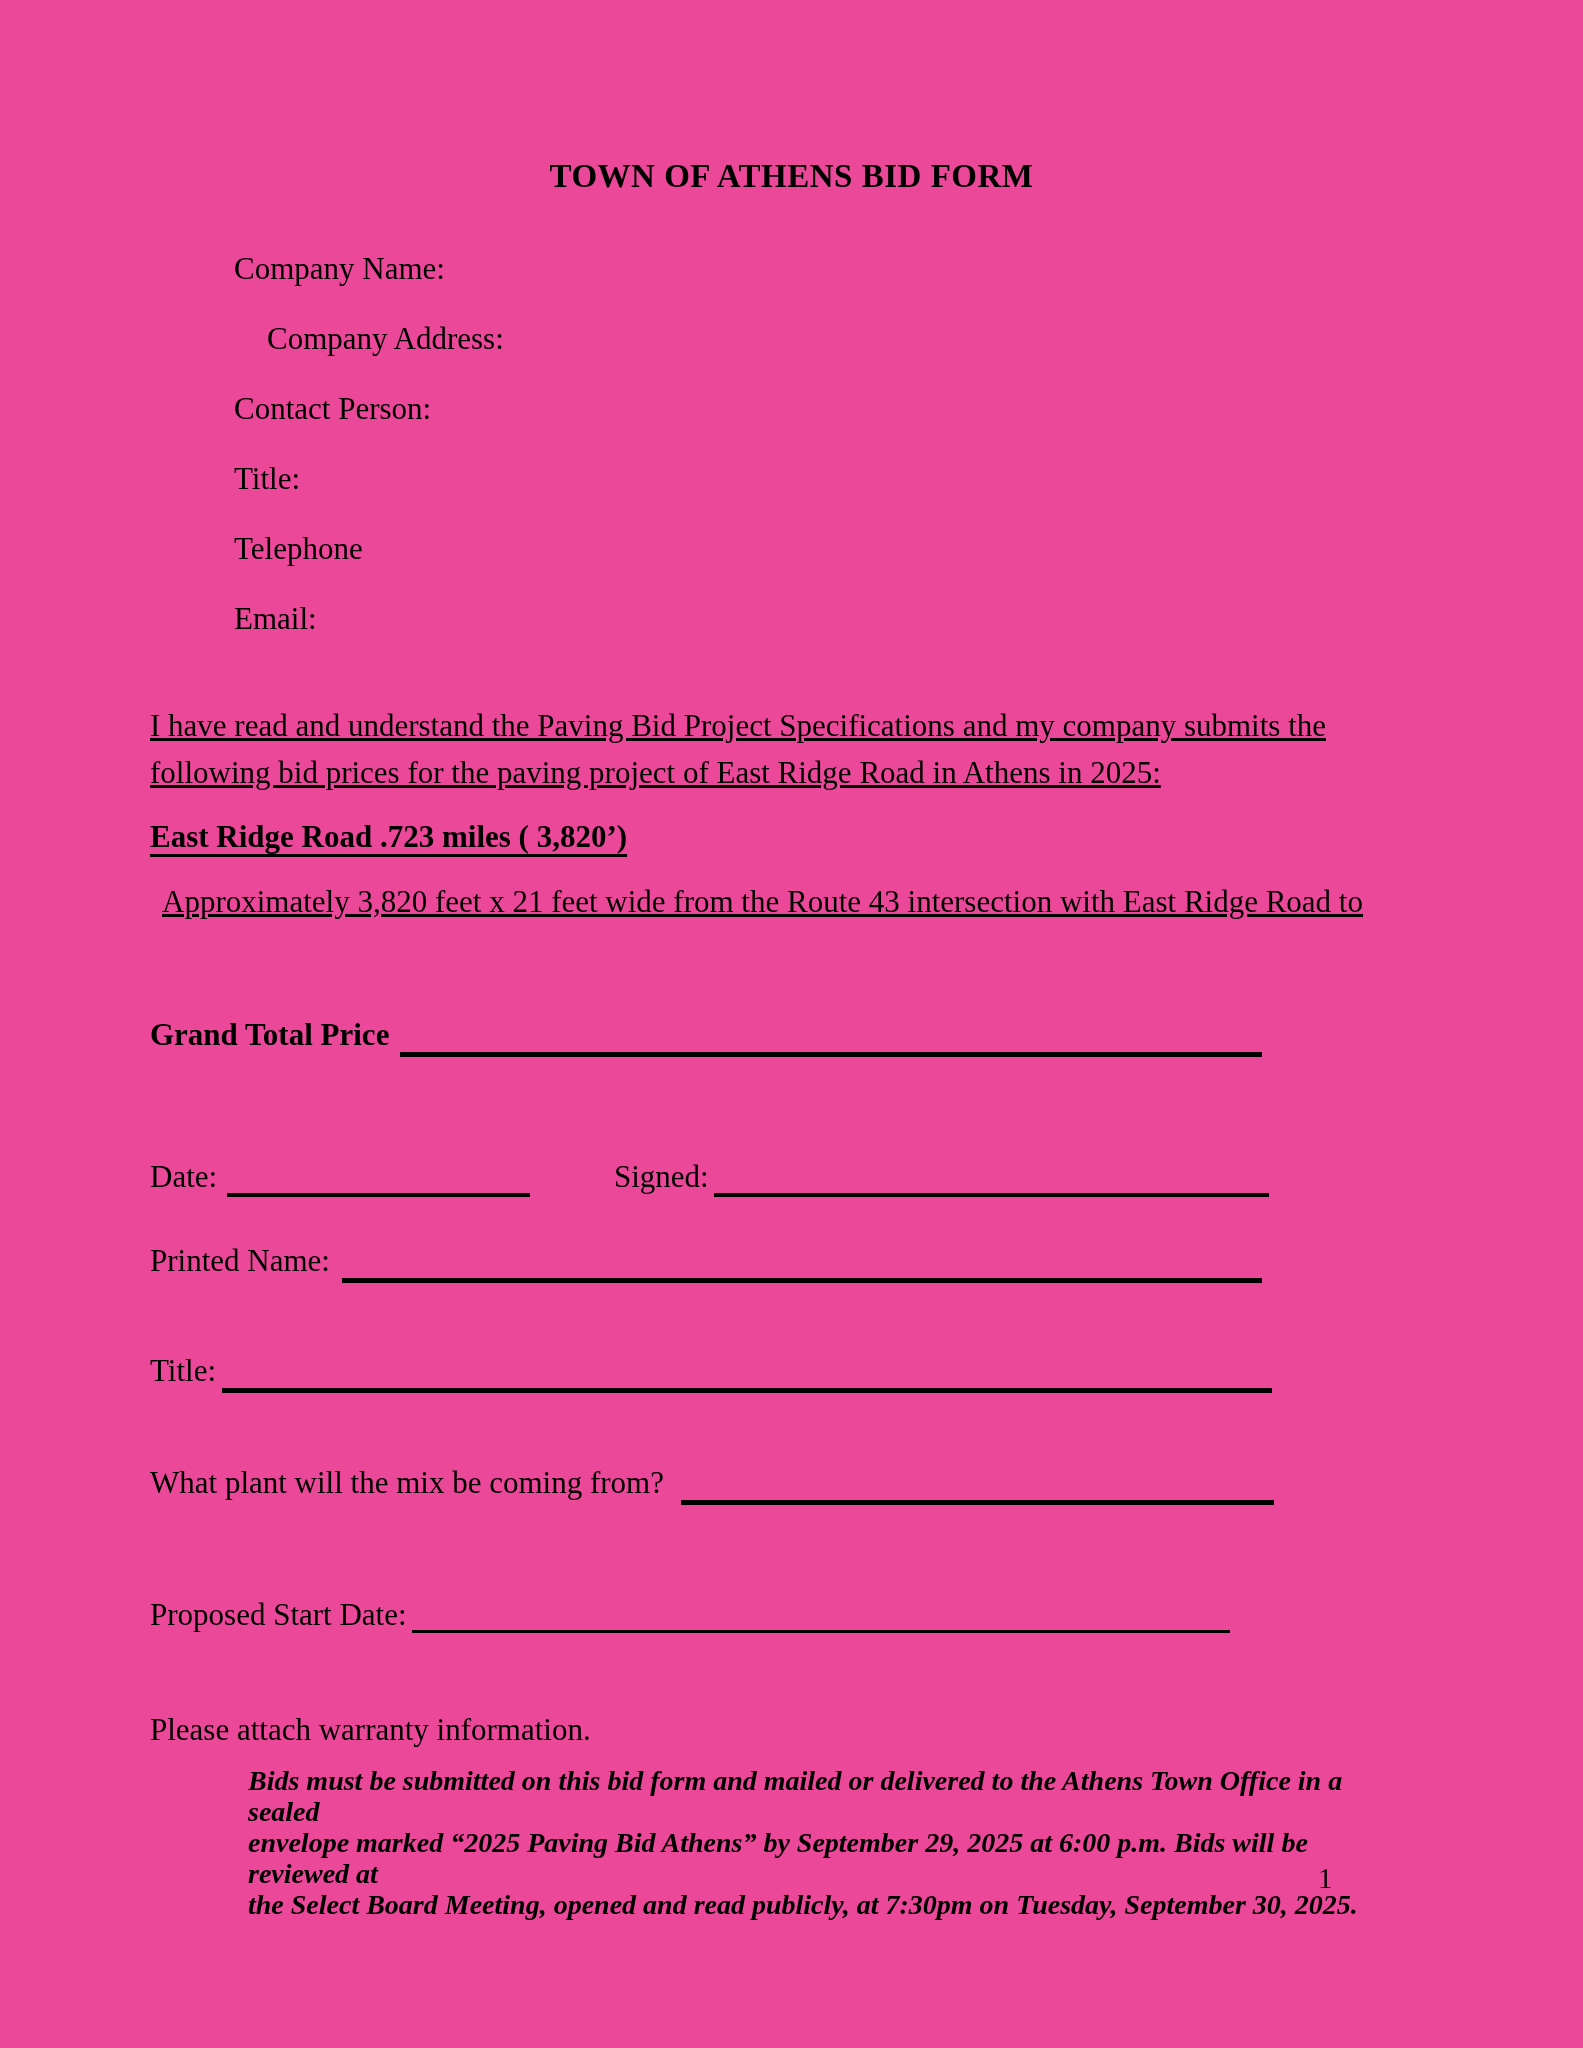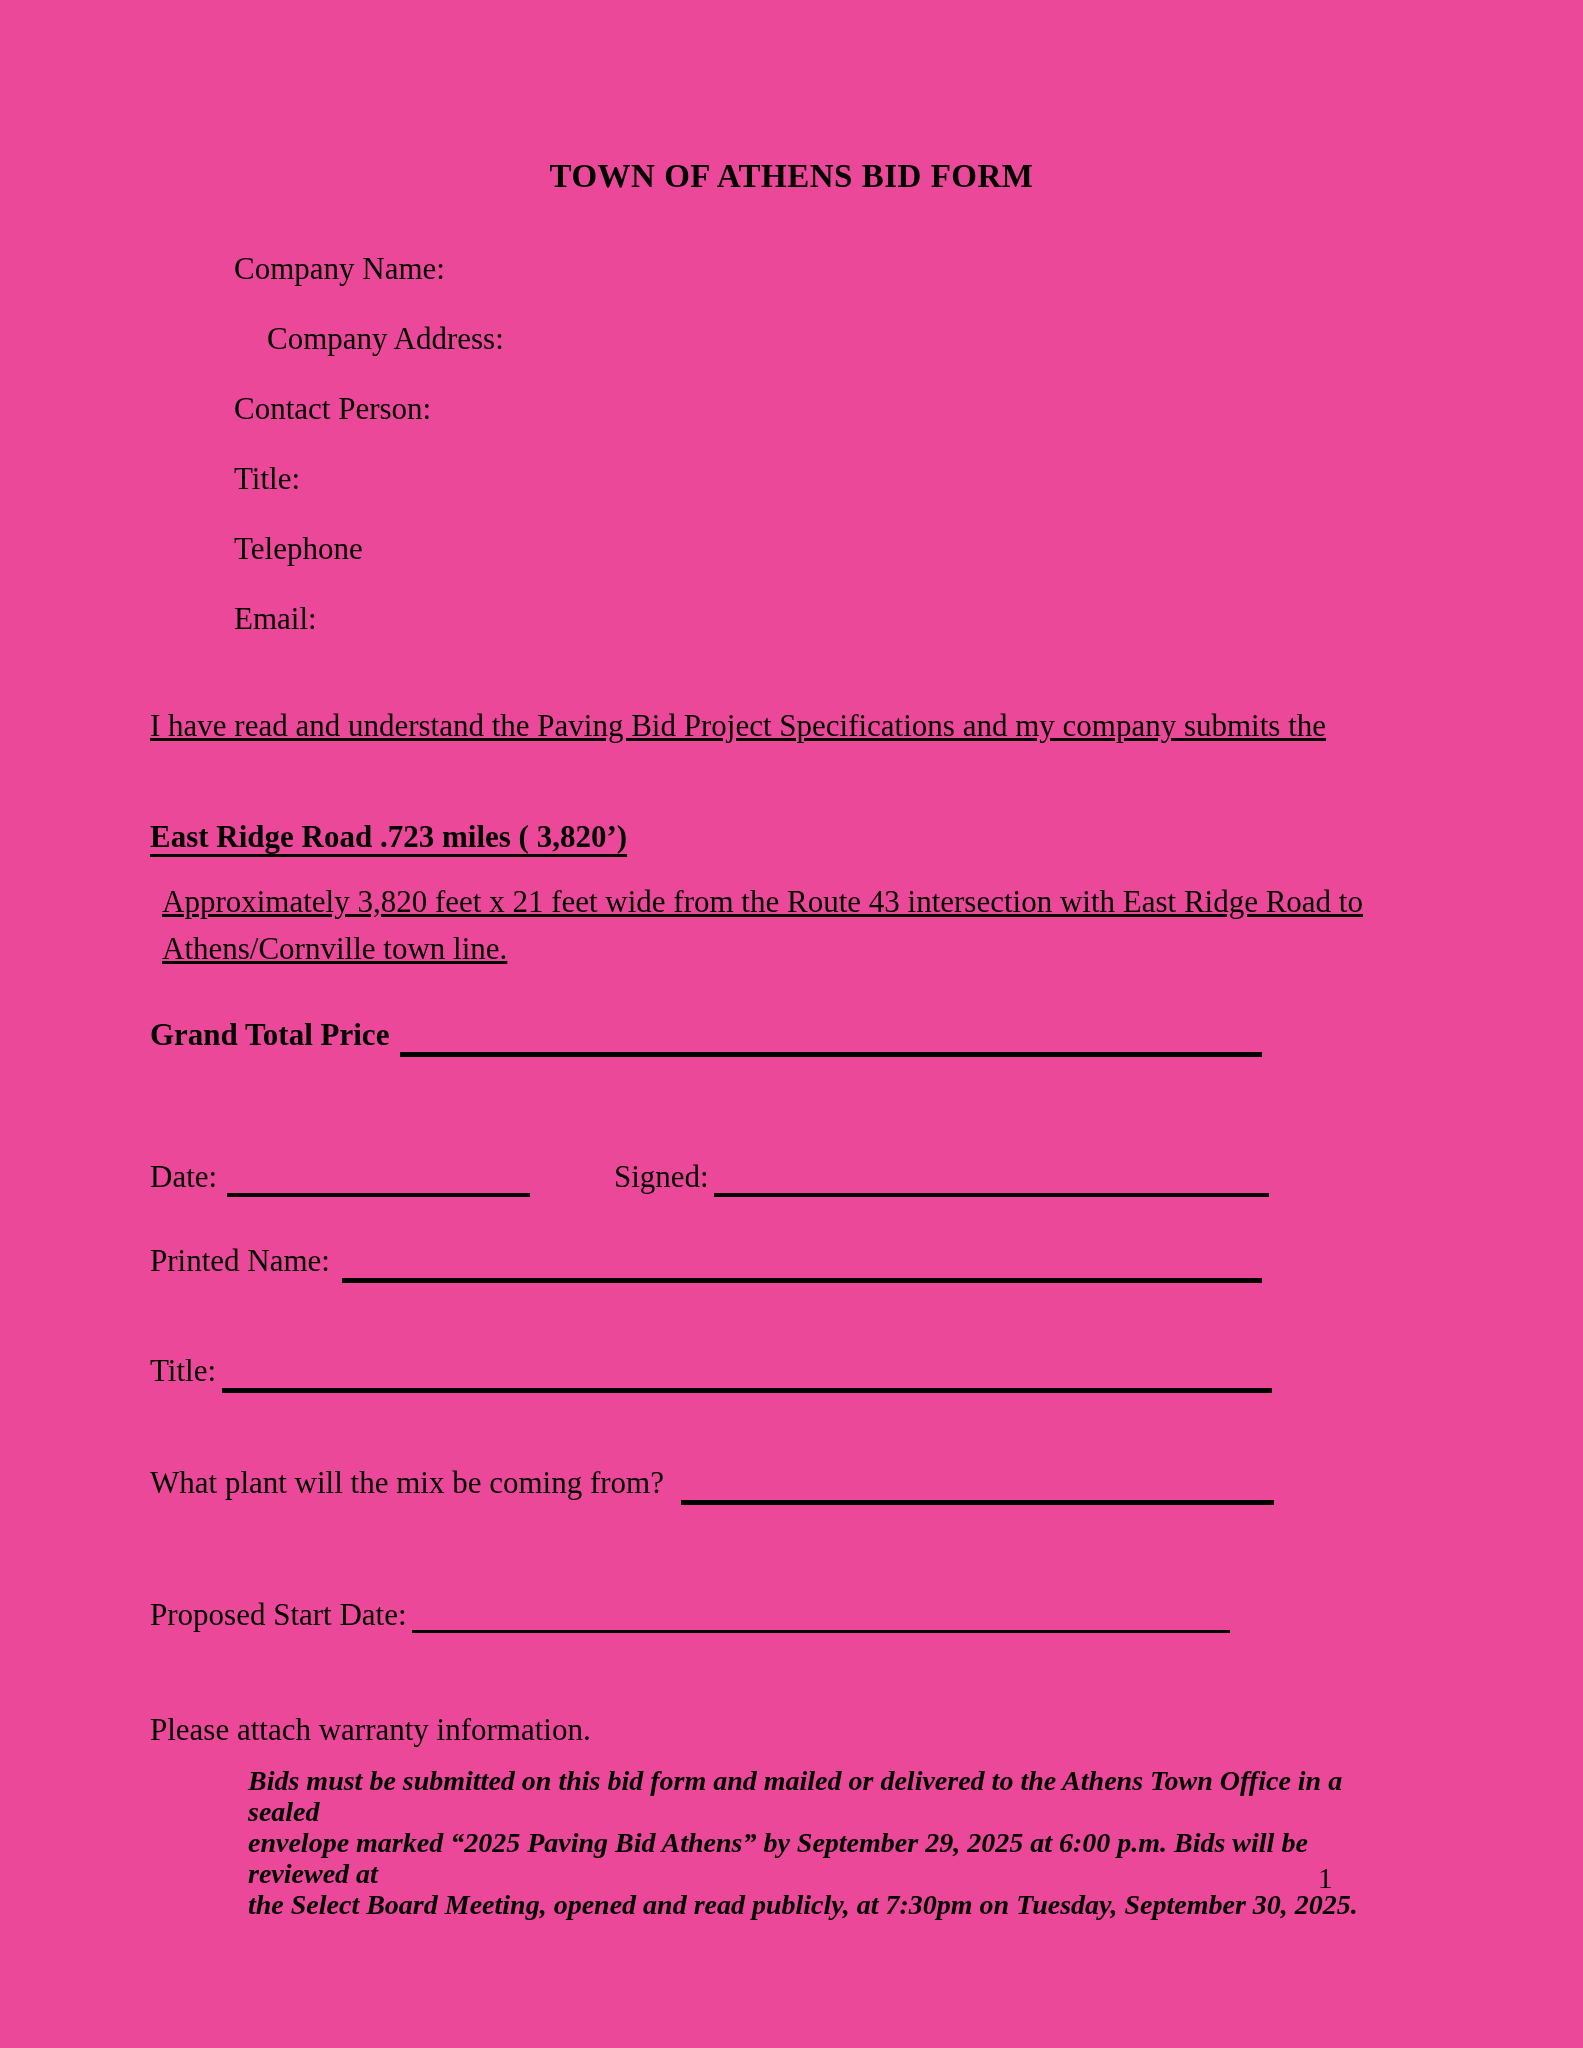--- a/index.html
+++ b/index.html
@@ -54,27 +54,27 @@
 
   <div class="abs label" style="top:250px; left:234px;">Company Name:</div>
   <div class="abs label" style="top:320px; left:234px;margin-left:33px;">Company Address:</div>
   <div class="abs label" style="top:390px; left:234px;">Contact Person:</div>
   <div class="abs label" style="top:460px; left:234px;">Title:</div>
   <div class="abs label" style="top:530px; left:234px;">Telephone</div>
   <div class="abs label" style="top:600px; left:234px;">Email:</div>
 
   <div class="abs para" style="top:702px; left:150px; width:1240px;">
     <div>I have read and understand the Paving Bid Project Specifications and my company submits the</div>
+    <div>following bid prices for the paving project of East Ridge Road in Athens in 2025:</div>
   </div>
 
   <div class="abs section-heading" style="top:812px; left:150px;margin-top:7px;">East Ridge Road .723 miles ( 3,820’)</div>
 
   <div class="abs para" style="top:878px; left:162px; width:1240px;">
     <div>Approximately 3,820 feet x 21 feet wide from the Route 43 intersection with East Ridge Road to</div>
-    <div>Athens/Cornville town line.</div>
   </div>
 
   <div class="abs label bold" style="top:1016px; left:150px;text-align:right;">Grand Total Price</div>
   <div class="fill-line" style="top:1052px; left:400px; width:862px; height:5px;"></div>
 
   <div class="abs label" style="top:1158px; left:150px;">Date:</div>
   <div class="fill-line" style="top:1193px; left:227px; width:303px; height:4px;"></div>
   <div class="abs label" style="top:1158px; left:614px;">Signed:</div>
   <div class="fill-line" style="top:1193px; left:714px; width:555px; height:4px;"></div>
 

